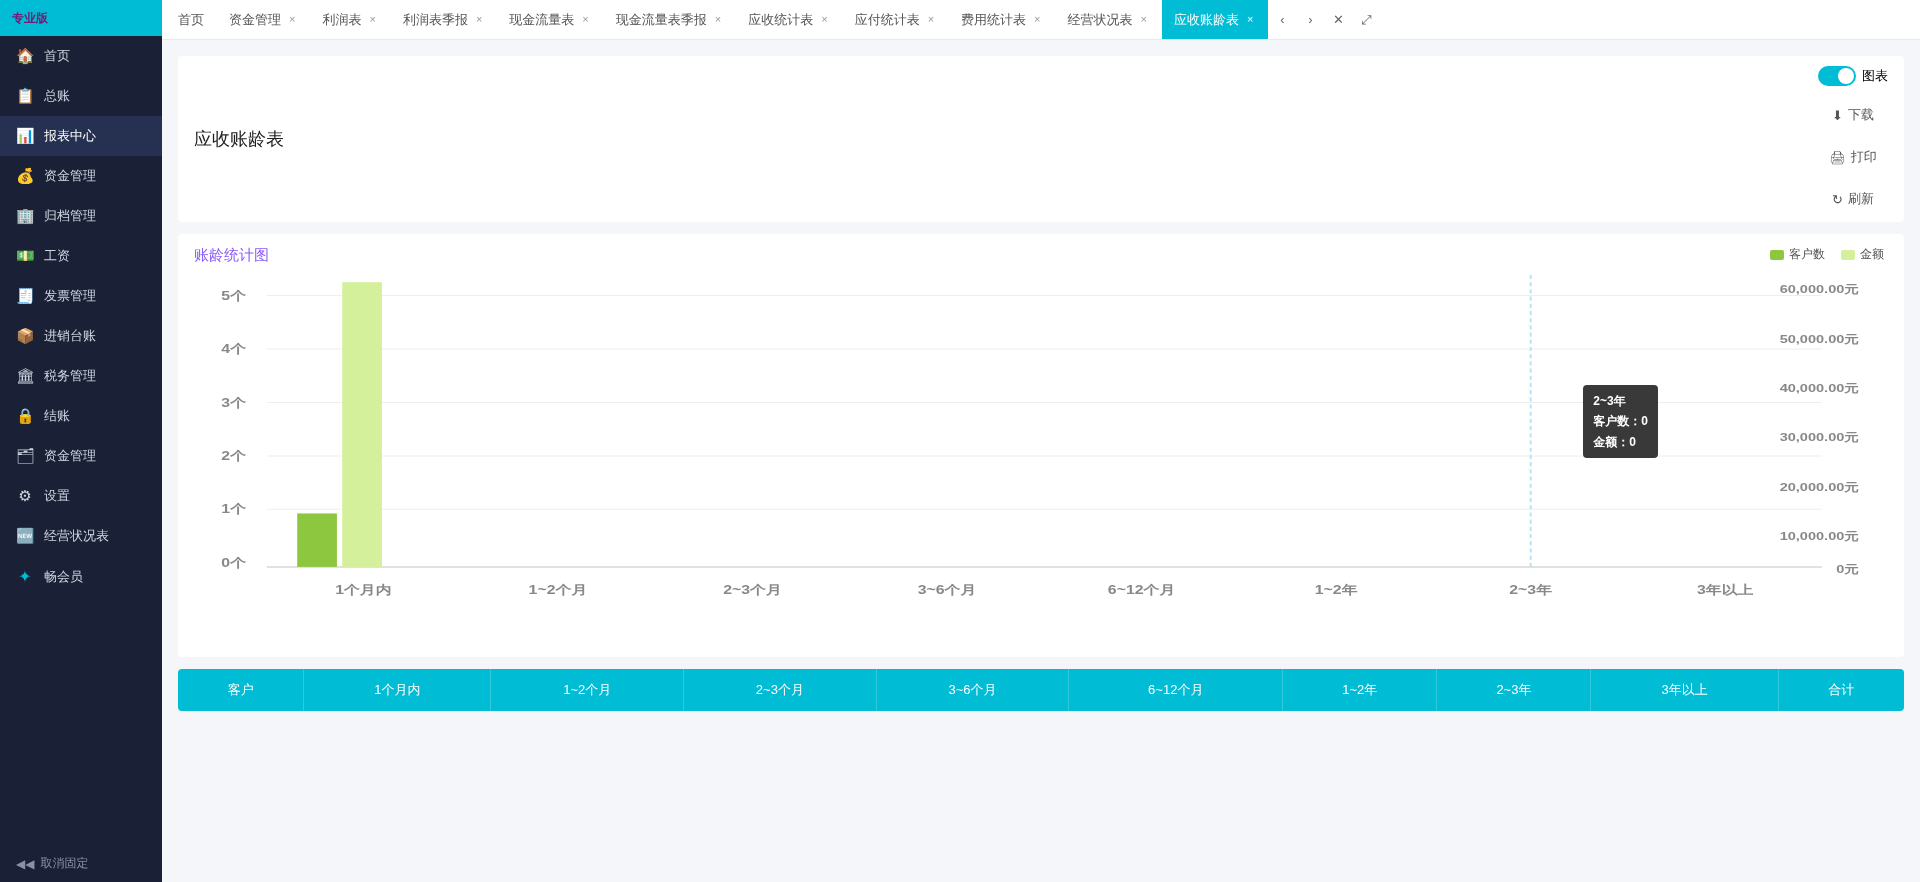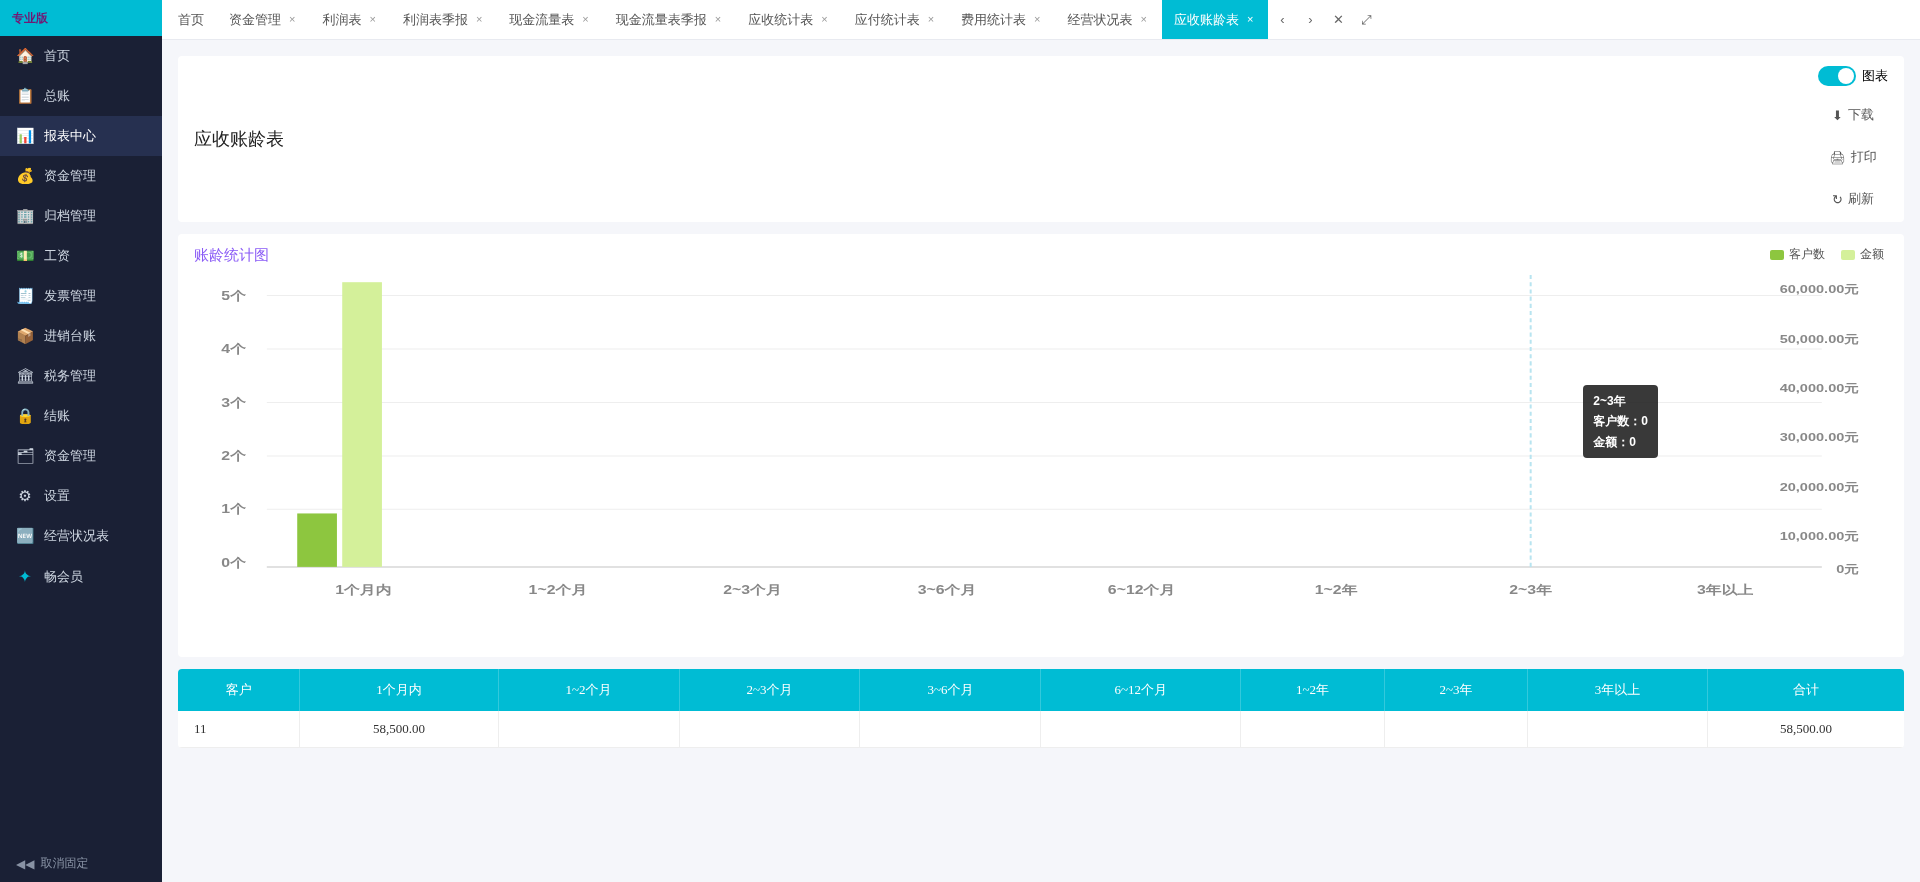--- a/index.html
+++ b/index.html
@@ -207,21 +207,20 @@
     svg.chart-svg {
       width: 100%;
       height: 100%;
     }
 
     
     .table-container {
       background: #fff;
       border-radius: 4px;
       overflow: hidden;
-      font-family: Liberation Serif, serif;
     }
     .data-table {
       width: 100%;
       border-collapse: collapse;
     }
     .data-table thead tr {
       background: #00bcd4;
       color: #fff;
     }
     .data-table th {
@@ -495,30 +494,18 @@
             <th>2~3个月</th>
             <th>3~6个月</th>
             <th>6~12个月</th>
             <th>1~2年</th>
             <th>2~3年</th>
             <th>3年以上</th>
             <th>合计</th>
           </tr>
         </thead>
         <tbody>
-          <tr class="list-item">
-            <td style="text-align:left;padding-left:16px;">11</td>
-            <td>58,500.00</td>
-            <td></td>
-            <td></td>
-            <td></td>
-            <td></td>
-            <td></td>
-            <td></td>
-            <td></td>
-            <td>58,500.00</td>
-          </tr>
         </tbody>
       </table>
     </div>
 
   </div>
 </div>
 
 </body></html>

